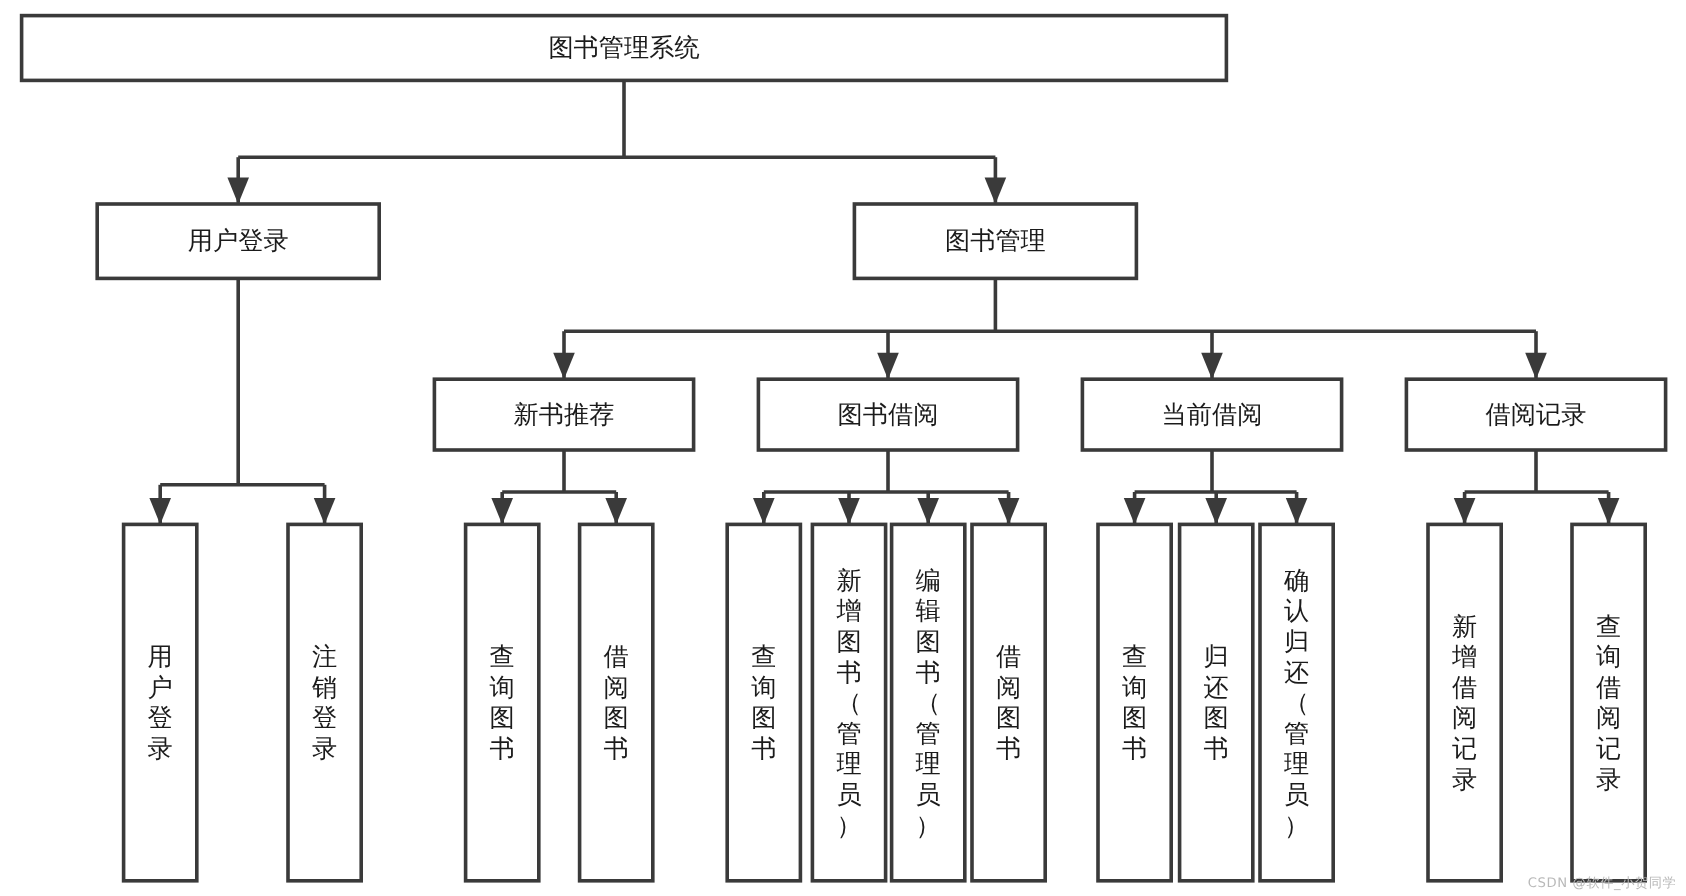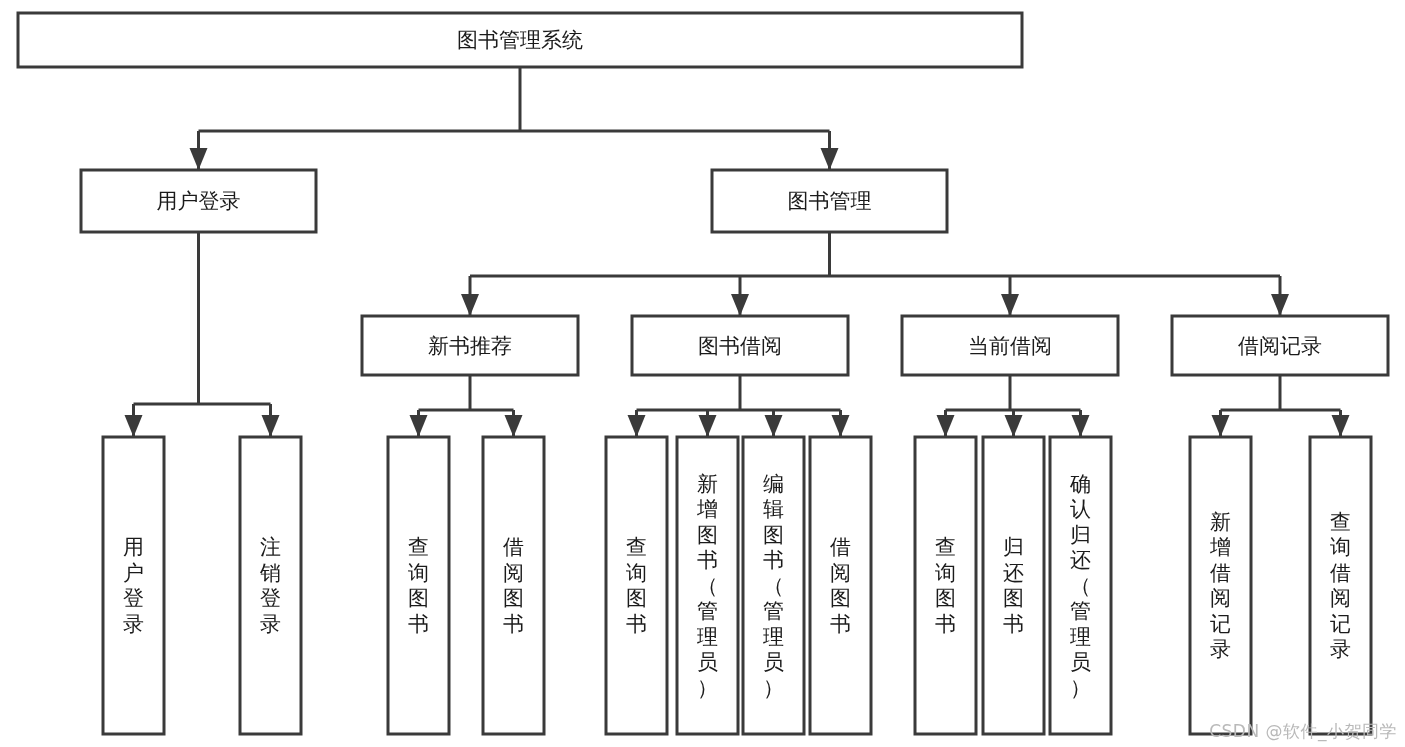--- a/index.html
+++ b/index.html
@@ -52,21 +52,21 @@
     fill: #1b1b1b;
     font-family: "DejaVu Sans", "Liberation Sans", sans-serif;
     font-size: 21px;
     text-anchor: middle;
   }
   .watermark {
     position: absolute;
     right: 8px;
     bottom: 4px;
     font-family: "DejaVu Sans", "Liberation Sans", sans-serif;
-    font-size: 17px;
+    font-size: 11px;
     color: #b9b9b9;
     white-space: nowrap;
     letter-spacing: 0.5px;
   }
 </style>
 </head>
 <body>
 
 <div id="diagram-root">
   <svg id="flow" viewBox="0 0 1405 747" xmlns="http://www.w3.org/2000/svg">

